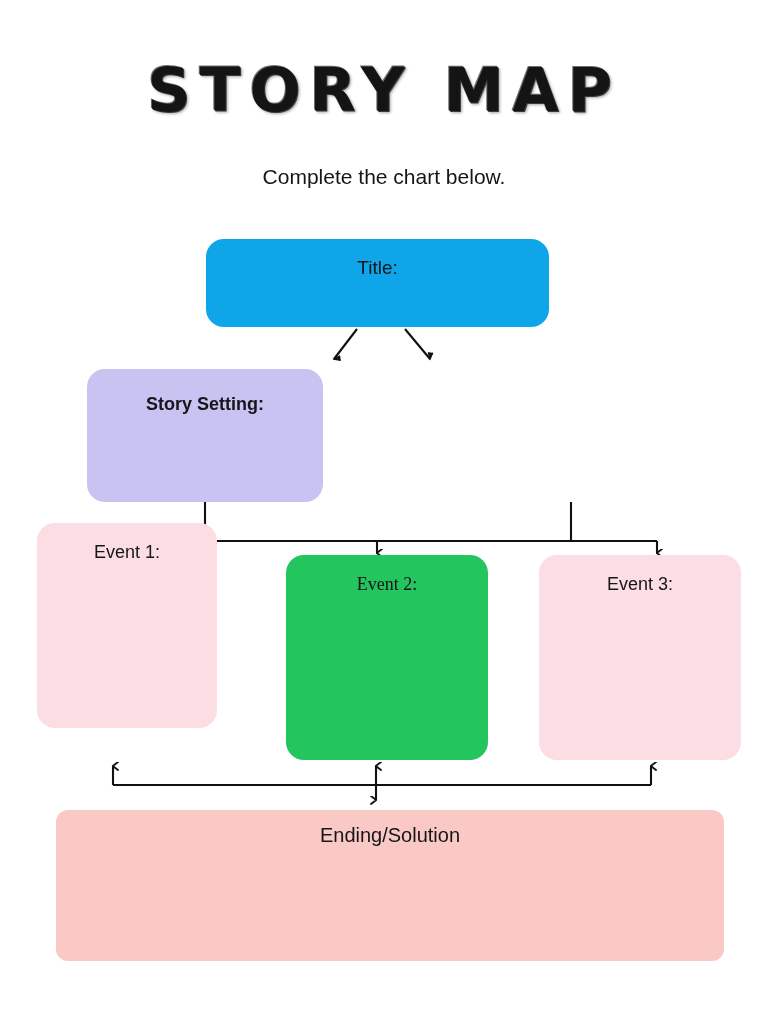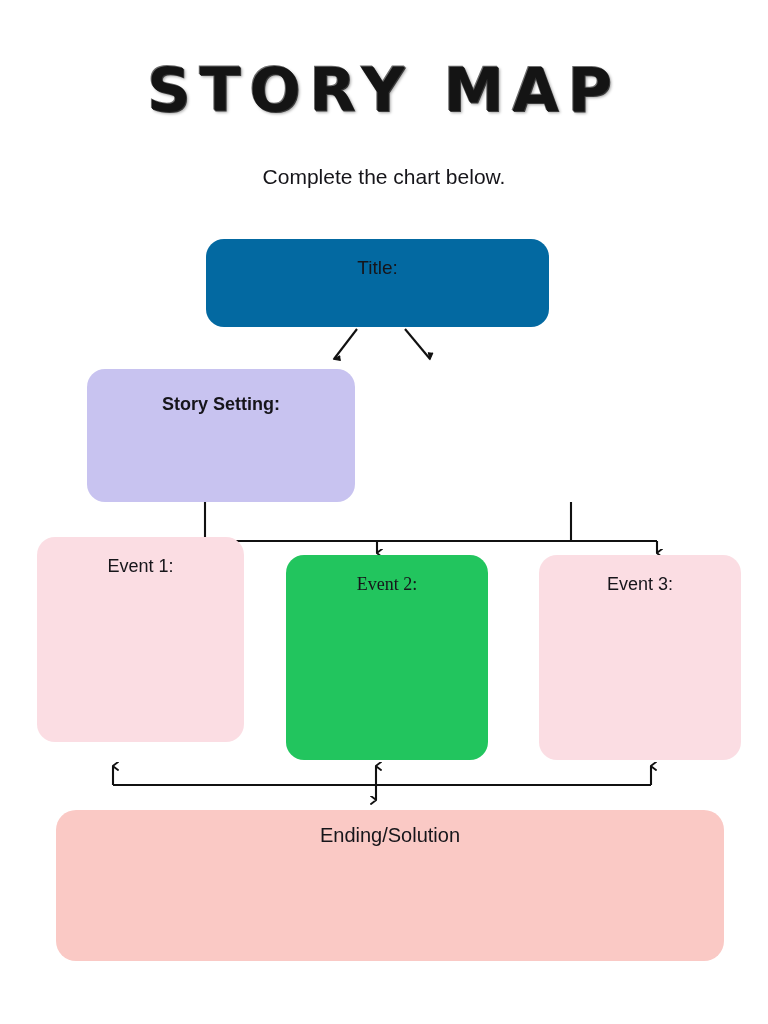--- a/index.html
+++ b/index.html
@@ -63,37 +63,37 @@
     position: absolute;
     left: 0;
     width: 100%;
     text-align: center;
     font-size: 18px;
     font-weight: 500;
     color: #16151a;
     line-height: 24px;
   }
 
-  #node-title        { left: 206px; top: 239px; width: 343px; height: 88px; background: #0369a1; }
+  #node-title        { left: 206px; top: 239px; width: 343px; height: 88px; background: #0ea5e9; }
   #node-title .node-label { top: 17px; font-size: 19px; }
 
-  #node-setting      { left: 87px;  top: 369px; width: 268px; height: 133px; background: #C8C3F0; text-decoration: underline; }
+  #node-setting      { left: 87px;  top: 369px; width: 236px; height: 133px; background: #C8C3F0; text-decoration: underline; }
   #node-setting .node-label { top: 23px; font-weight: 600; }
 
   #node-characters   { left: 418px; top: 369px; width: 264px; height: 133px; background: #C8C3F0; }
   #node-characters .node-label { top: 23px; font-weight: 600; }
 
-  #node-event-1 { left: 37px;  top: 537px; width: 207px; height: 205px; background: #FBDDE3; }
+  #node-event-1 { left: 37px;  top: 523px; width: 180px; height: 205px; background: #FBDDE3; }
   #node-event-2 { left: 286px; top: 555px; width: 202px; height: 205px; background: #22c55e; font-family: Liberation Serif, serif; }
   #node-event-3 { left: 539px; top: 555px; width: 202px; height: 205px; background: #FBDDE3; }
   #node-event-1 .node-label,
   #node-event-2 .node-label,
   #node-event-3 .node-label { top: 17px; font-size: 18px; font-weight: 400; }
 
-  #node-ending { left: 56px; top: 810px; width: 668px; height: 151px; background: #FAC9C5; border-radius: 20px; }
+  #node-ending { left: 56px; top: 810px; width: 668px; height: 151px; background: #FAC9C5; border-radius: 12px; }
   #node-ending .node-label { top: 13px; font-size: 20px; font-weight: 400; }
 
   
   #connectors {
     position: absolute;
     left: 0; top: 0;
     width: 768px;
     height: 1024px;
     pointer-events: none;
   }

